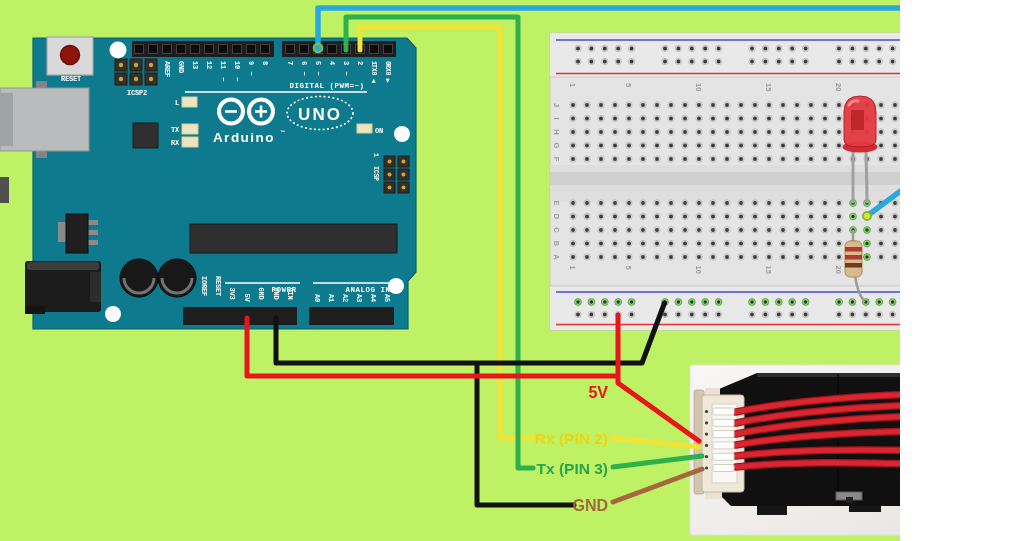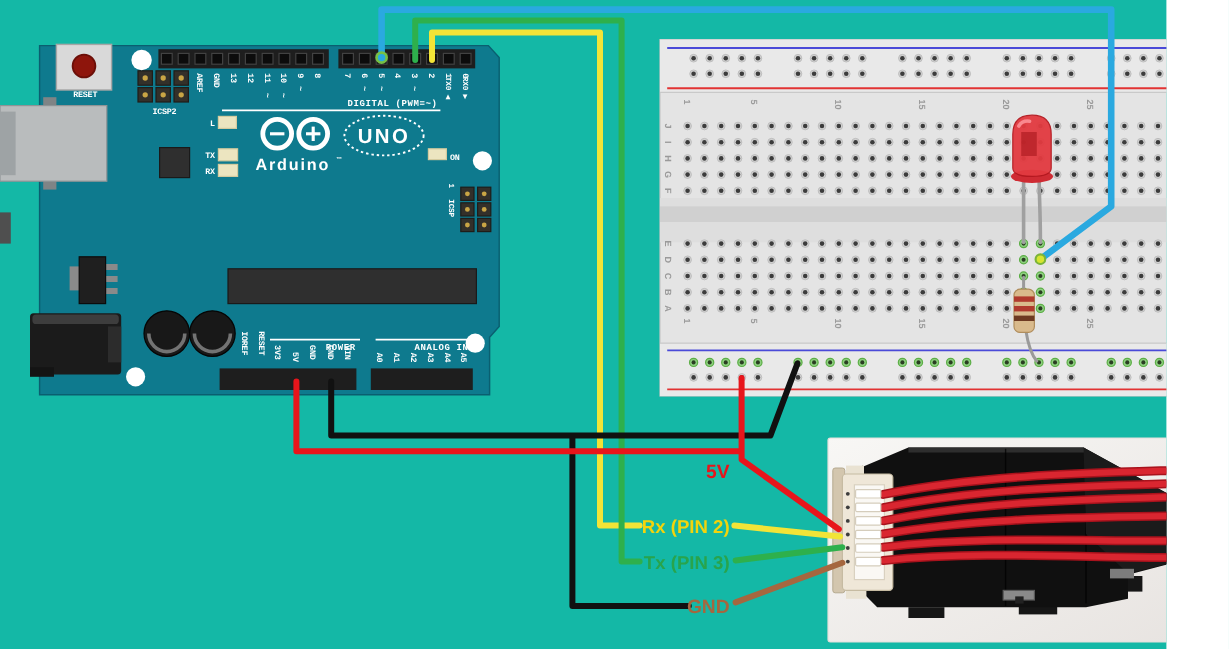--- a/index.html
+++ b/index.html
@@ -1,16 +1,16 @@
 <!DOCTYPE html>
 <html><head>
 <meta charset="utf-8">
 <style>
   html,body{margin:0;padding:0;background:#fff;}
-  #scene{position:relative;width:972px;height:541px;background:#14b8a6;overflow:hidden;}
+  #scene{position:relative;width:900px;height:541px;background:#bef264;overflow:hidden;}
   #scene svg{position:absolute;left:0;top:0;}
   text{user-select:none;}
   .silk{font-family:"Liberation Mono","DejaVu Sans Mono",monospace;font-weight:bold;fill:#ffffff;letter-spacing:-0.2px;}
   .s65{font-size:6.5px;}
   .s7{font-size:7px;}
   .s75{font-size:7.5px;letter-spacing:0.5px;}
   .brand{font-family:"Liberation Sans","DejaVu Sans",sans-serif;font-weight:bold;fill:#ffffff;}
   .bbtxt{font-family:"Liberation Sans","DejaVu Sans",sans-serif;fill:#9a9a9a;font-size:7.5px;font-weight:bold;}
   .ann{font-family:"Liberation Sans","DejaVu Sans",sans-serif;font-weight:bold;}
 </style>

